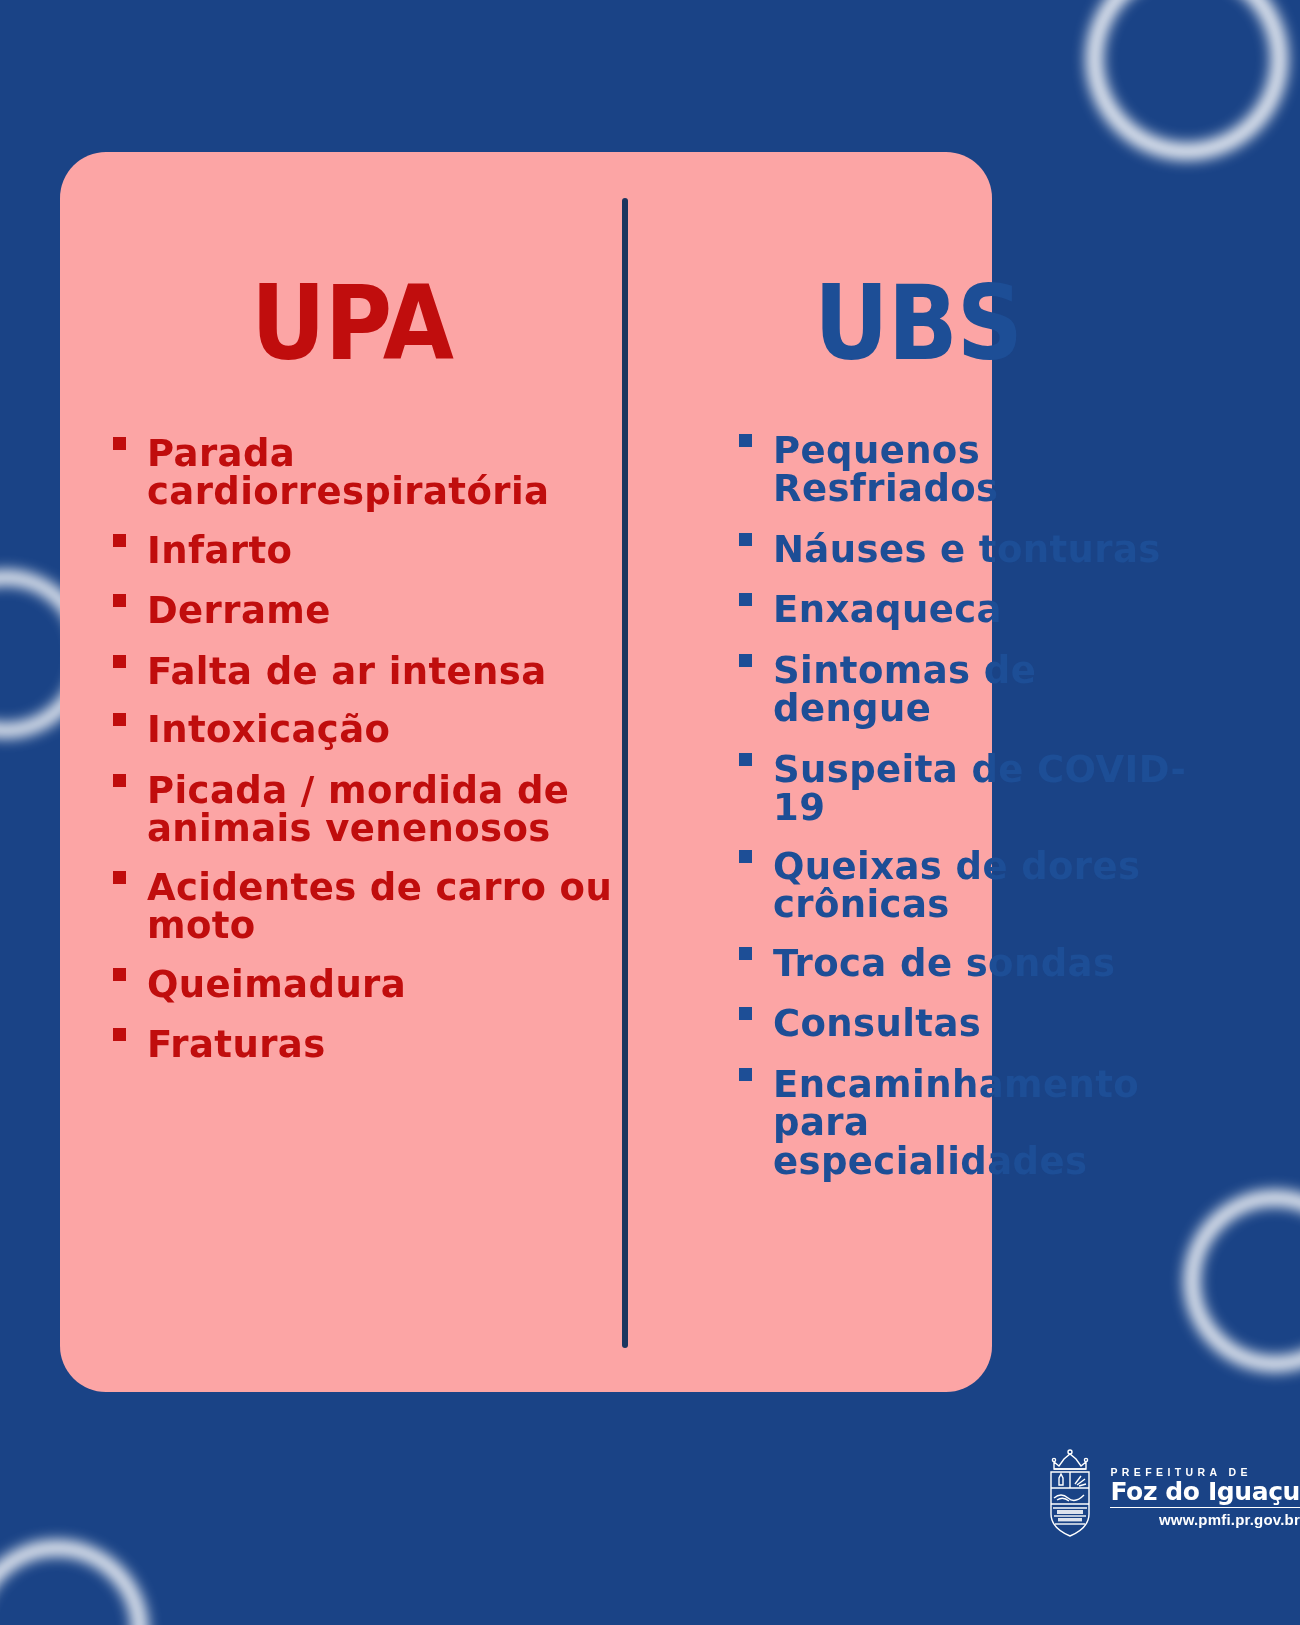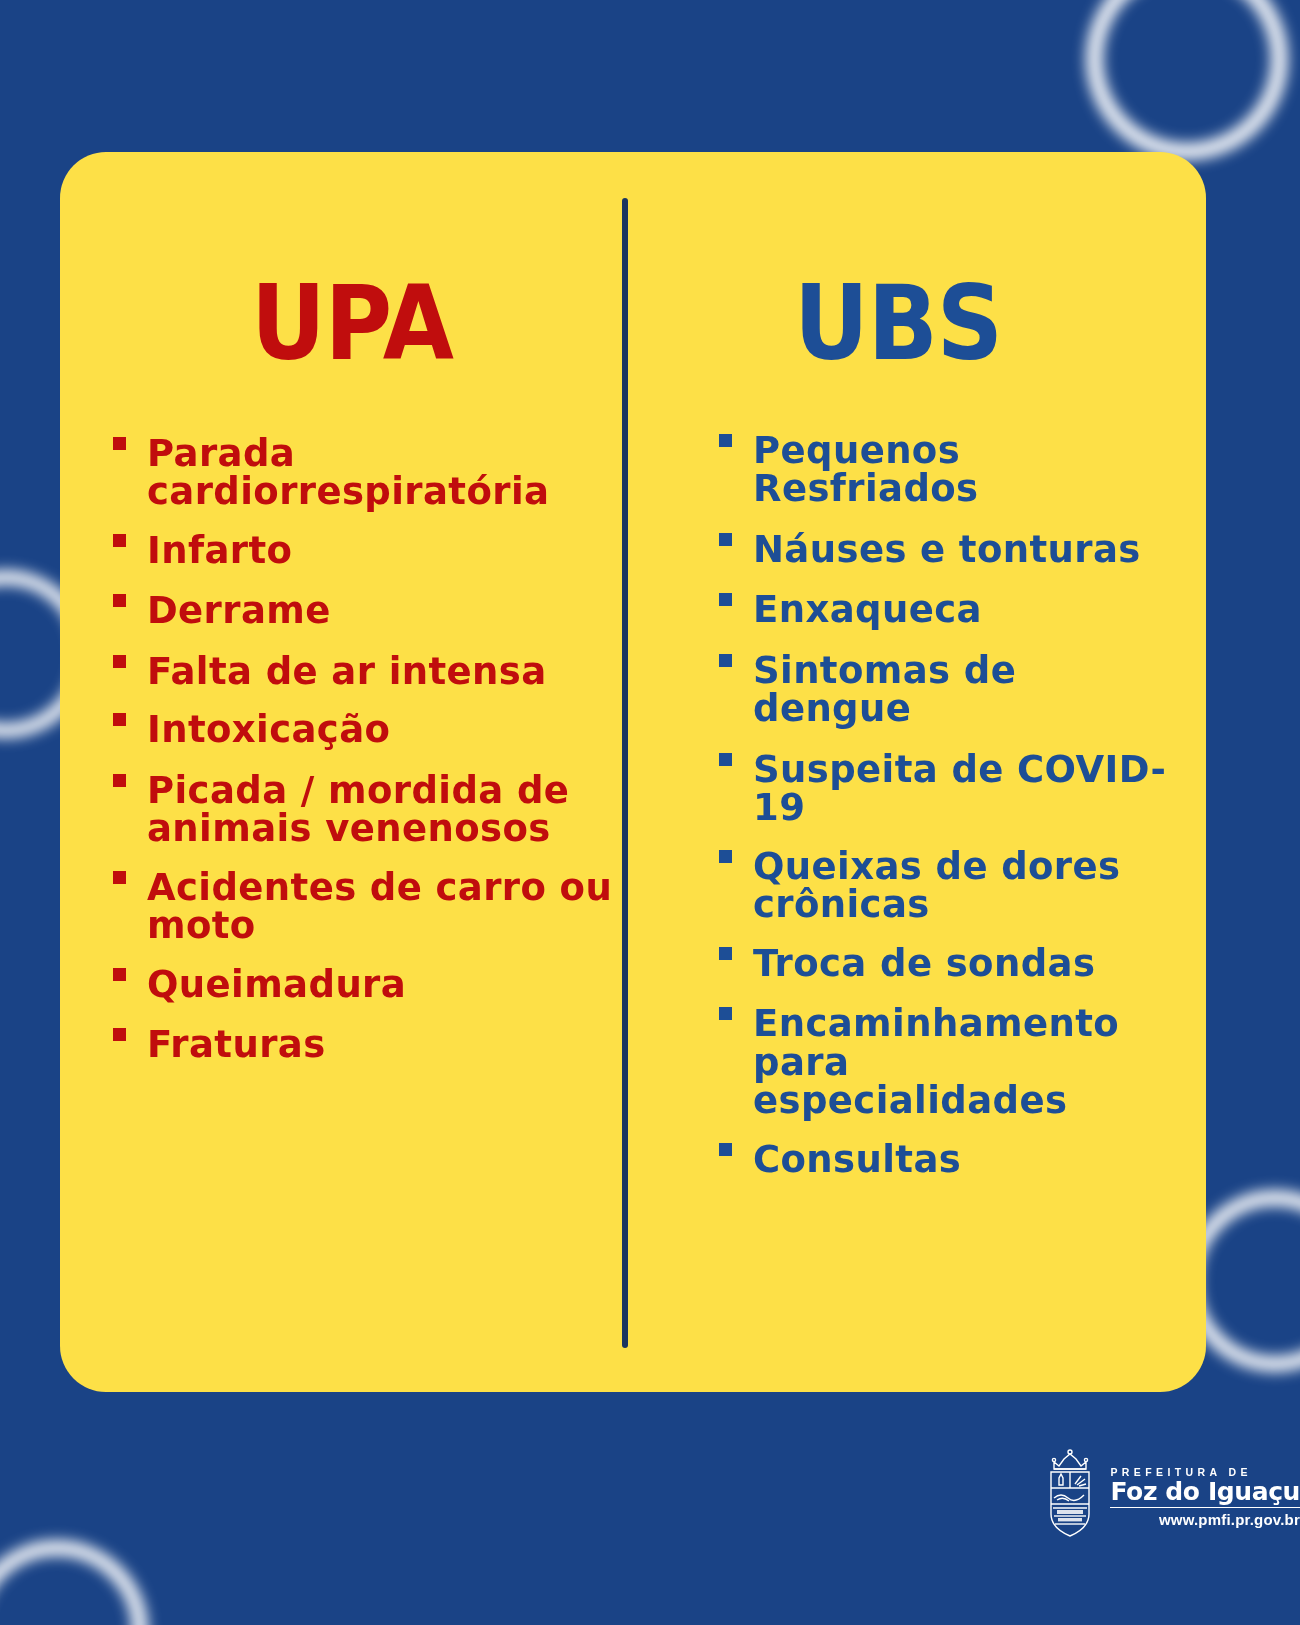--- a/index.html
+++ b/index.html
@@ -51,23 +51,23 @@
     width: 150px; height: 150px;
     border-width: 16px;
     top: 1540px; left: -34px;
   }
 
   
   #card {
     position: absolute;
     left: 60px;
     top: 152px;
-    width: 1146px;
+    width: 932px;
     height: 1240px;
-    background: #fde047;
+    background: #fca5a5;
     border-radius: 46px;
   }
 
   #divider {
     position: absolute;
     left: 562px;
     top: 46px;
     width: 6px;
     height: 1150px;
     background: #1b355f;
@@ -75,21 +75,21 @@
   }
 
   
   .column {
     position: absolute;
     top: 0;
     height: 100%;
     box-sizing: border-box;
   }
   #col-upa  { left: 0px;   width: 562px; }
-  #col-ubs  { left: 541px; width: 578px; }
+  #col-ubs  { left: 561px; width: 578px; }
 
   .col-title {
     text-align: center;
     font-weight: 900;
     font-size: 92px;
     letter-spacing: -1px;
     line-height: 1;
     margin: 0;
     padding-top: 108px;
     font-family: "DejaVu Sans", sans-serif;
@@ -270,27 +270,27 @@
           <span class="item-label">Suspeita de COVID-19</span>
         </li>
         <li class="item two-line">
           <span class="bullet"></span>
           <span class="item-label">Queixas de dores crônicas</span>
         </li>
         <li class="item">
           <span class="bullet"></span>
           <span class="item-label">Troca de sondas</span>
         </li>
+        <li class="item">
+          <span class="bullet"></span>
+          <span class="item-label">Consultas</span>
+        </li>
         <li class="item two-line">
           <span class="bullet"></span>
           <span class="item-label">Encaminhamento para especialidades</span>
-        </li>
-        <li class="item">
-          <span class="bullet"></span>
-          <span class="item-label">Consultas</span>
         </li>
       </ul>
     </div>
 
   </div>
 
   <div id="footer">
     <div id="logo">
 
       <svg id="crest" viewBox="0 0 58 92">

